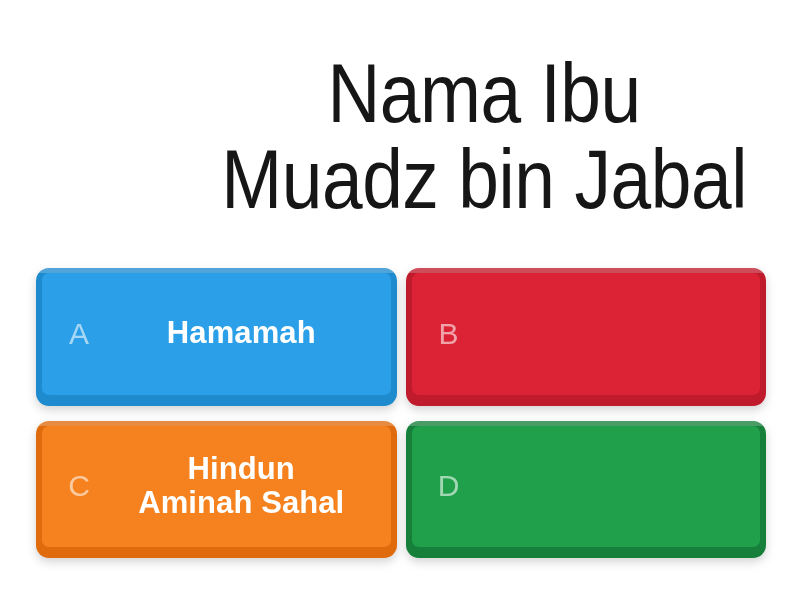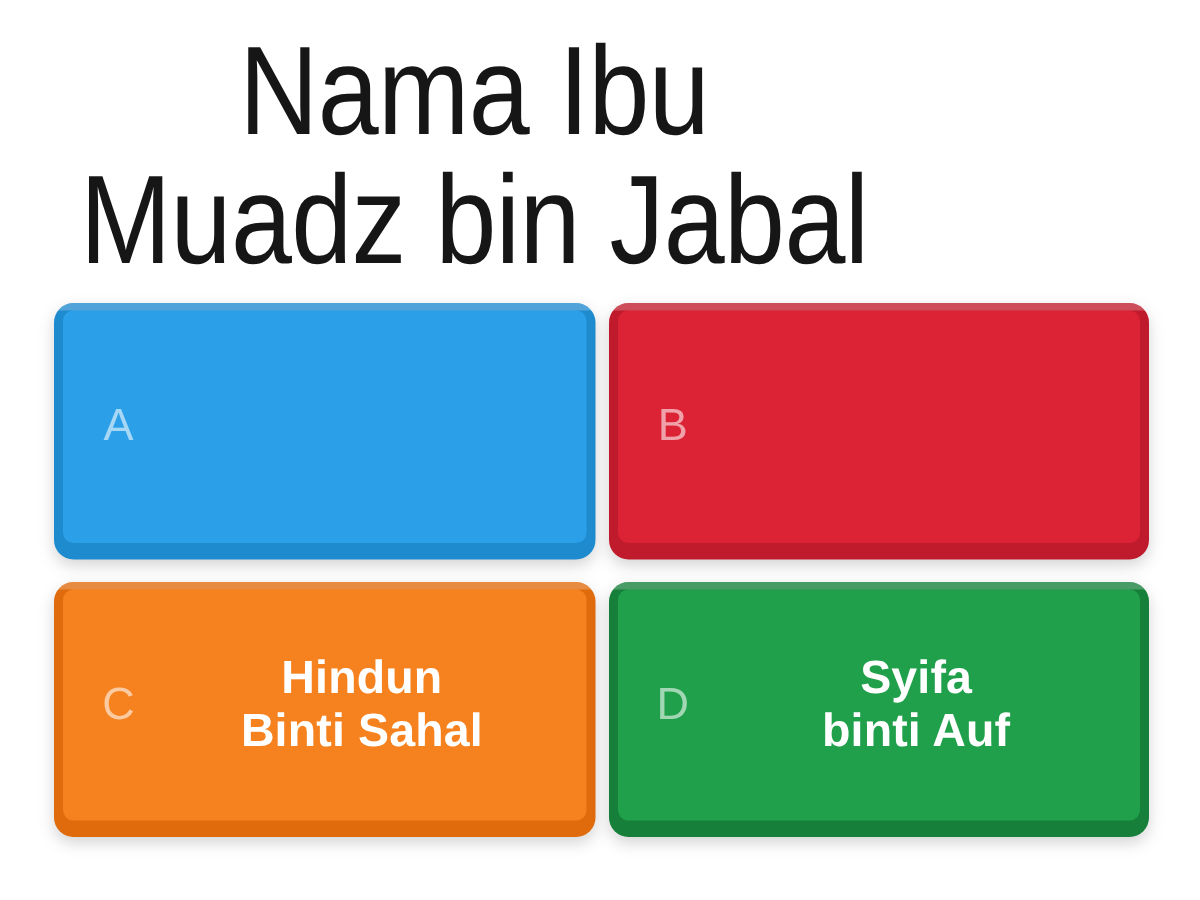--- a/index.html
+++ b/index.html
@@ -20,24 +20,24 @@
     width: 800px;
     height: 600px;
     display: flex;
     flex-direction: column;
     box-sizing: border-box;
     padding: 0;
   }
 
   
   .question-area {
-    height: 202px;
+    height: 268px;
     display: flex;
     align-items: center;
-    justify-content: flex-start;
+    justify-content: flex-end;
     padding: 6px 14px 0 14px;
     box-sizing: border-box;
   }
   .question-text {
     font-family: "Liberation Sans Narrow", "Liberation Sans", "DejaVu Sans", sans-serif;
     font-size: 84px;
     line-height: 1.02;
     font-weight: 300;
     color: #161616;
     text-align: center;
@@ -148,45 +148,44 @@
 Muadz bin Jabal</h1>
   </div>
 
   <div class="answers-grid">
 
     <button class="answer c-blue">
       <span class="face"></span>
       <span class="gloss"></span>
       <span class="answer-inner">
         <span class="answer-letter">A</span>
+        <span class="answer-label">Hamamah</span>
       </span>
     </button>
 
     <button class="answer c-red">
       <span class="face"></span>
       <span class="gloss"></span>
       <span class="answer-inner">
         <span class="answer-letter">B</span>
       </span>
     </button>
 
     <button class="answer c-orange">
       <span class="face"></span>
       <span class="gloss"></span>
       <span class="answer-inner">
         <span class="answer-letter">C</span>
         <span class="answer-label">Hindun
-Binti Sahal</span>
+Aminah Sahal</span>
       </span>
     </button>
 
     <button class="answer c-green">
       <span class="face"></span>
       <span class="gloss"></span>
       <span class="answer-inner">
         <span class="answer-letter">D</span>
-        <span class="answer-label">Syifa
-binti Auf</span>
       </span>
     </button>
 
   </div>
 </div>
 
 </body></html>

